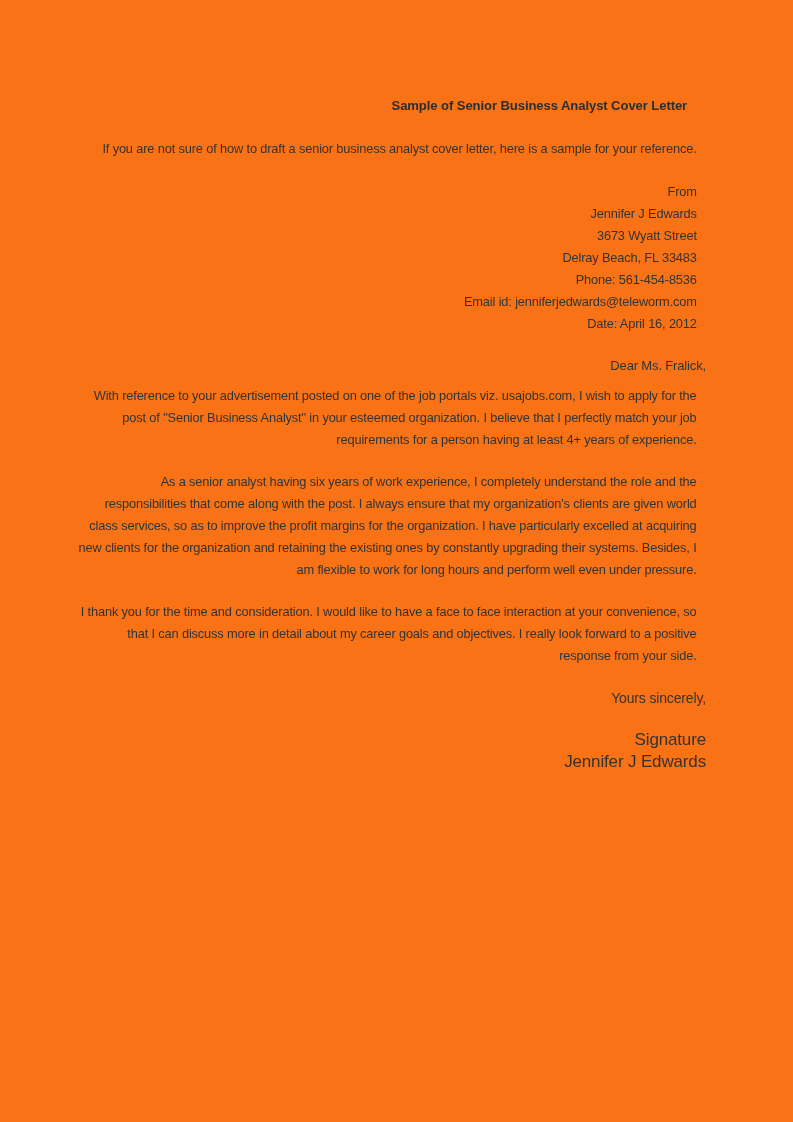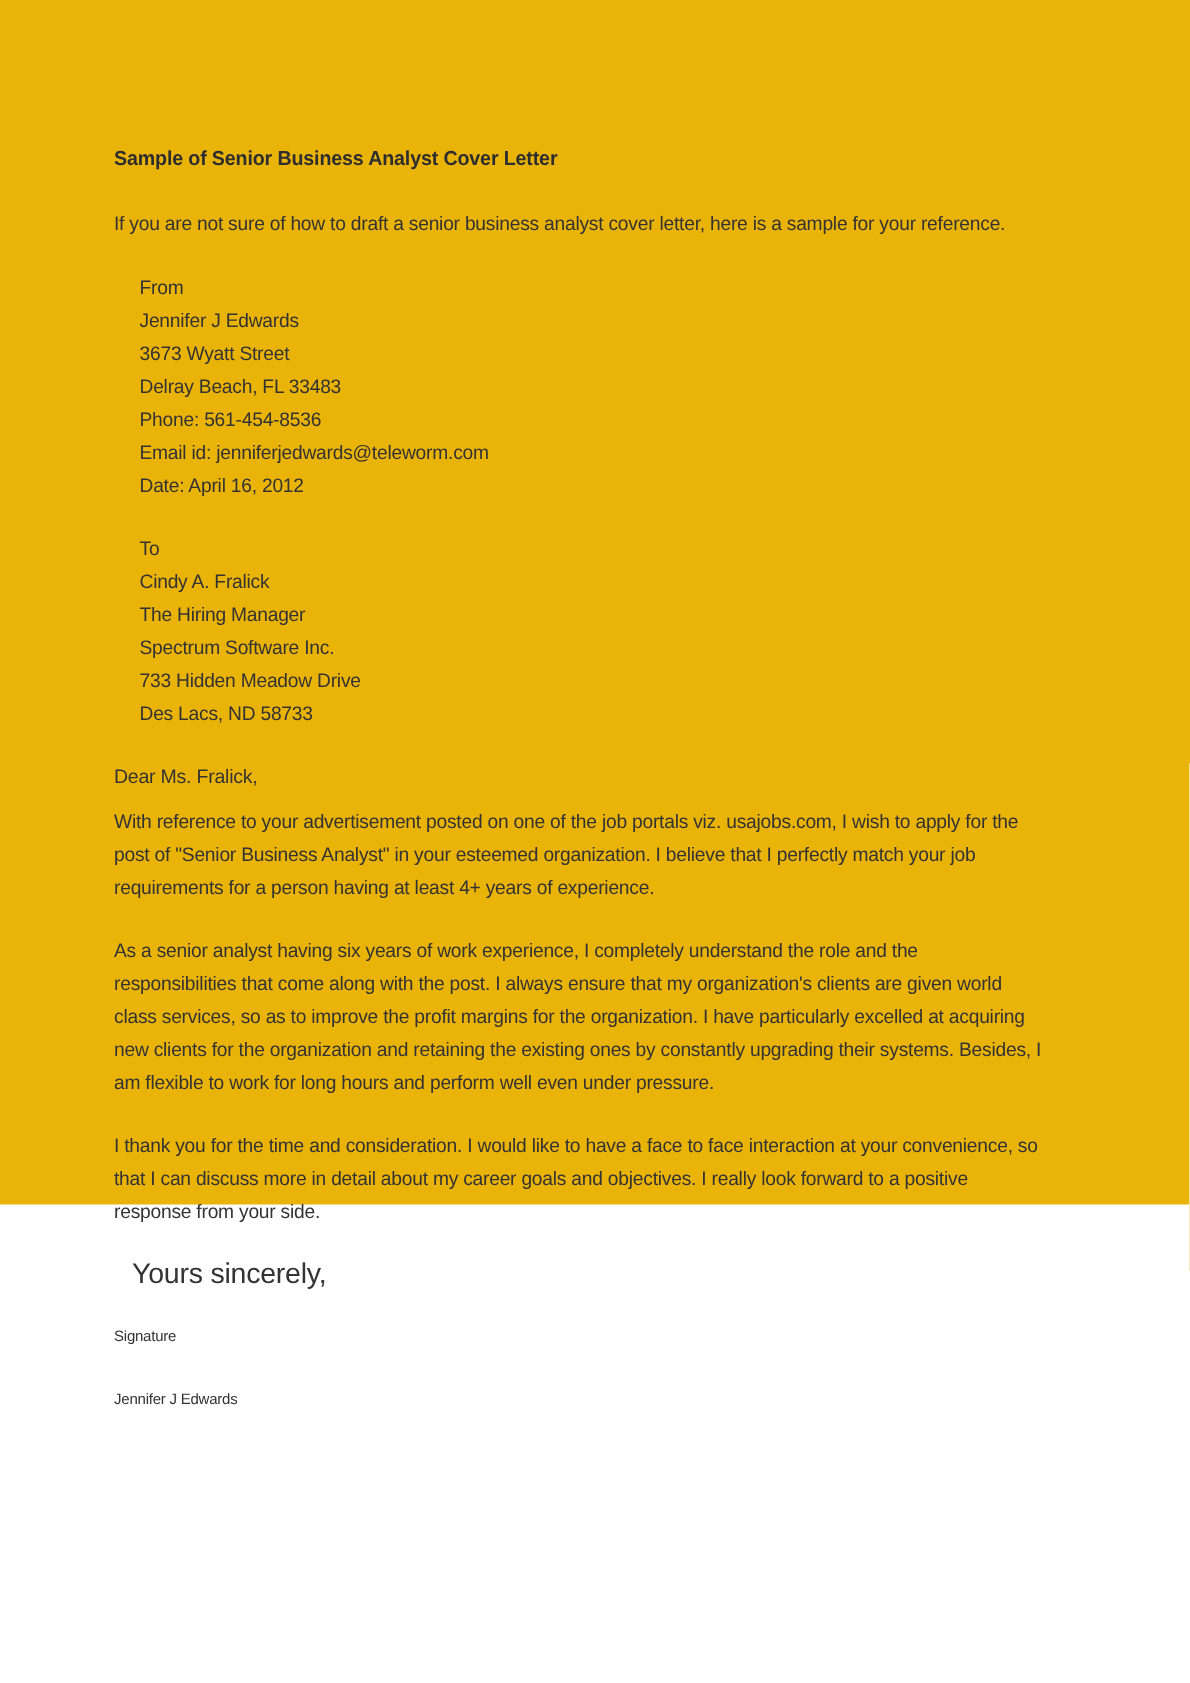--- a/index.html
+++ b/index.html
@@ -15,23 +15,24 @@
     overflow: hidden;
     font-family: "Liberation Sans", "DejaVu Sans", sans-serif;
     color: #333333;
     -webkit-font-smoothing: none;
   }
   .page {
     position: absolute;
     left: 0;
     top: 0;
     width: 793px;
-    height: 803px;
-    background: #eab308;
+    height: 1122px;
+    background: #f97316;
     box-sizing: border-box;
+    text-align: right;
   }
   .letter {
     position: absolute;
     left: 76px;
     top: 97px;
     width: 630px;
   }
   .doc-title {
     font-size: 13.5px;
     font-weight: bold;
@@ -65,32 +66,31 @@
     transform-origin: left center;
   }
   .salutation {
     font-size: 13px;
     line-height: 22px;
     color: #333333;
     margin: 0 0 8px 0;
     letter-spacing: -0.15px;
   }
   .closing {
-    font-size: 19px;
+    font-size: 14px;
     line-height: 22px;
     color: #333333;
     margin: 0 0 20px 12px;
     letter-spacing: -0.15px;
   }
   .sign-block .line {
-    font-size: 10px;
+    font-size: 17px;
     line-height: 22px;
     color: #333333;
     letter-spacing: -0.15px;
-    margin-top: 20px;
   }
   .intro {
     margin-bottom: 21px;
   }
 </style>
 </head>
 <body>
 
 <div class="page">
   <div class="letter">
@@ -102,28 +102,20 @@
     <div class="block">
       <div class="line">From</div>
       <div class="line">Jennifer J Edwards</div>
       <div class="line">3673 Wyatt Street</div>
       <div class="line">Delray Beach, FL 33483</div>
       <div class="line">Phone: 561-454-8536</div>
       <div class="line">Email id: jenniferjedwards@teleworm.com</div>
       <div class="line">Date: April 16, 2012</div>
     </div>
 
-    <div class="block">
-      <div class="line">To</div>
-      <div class="line">Cindy A. Fralick</div>
-      <div class="line">The Hiring Manager</div>
-      <div class="line">Spectrum Software Inc.</div>
-      <div class="line">733 Hidden Meadow Drive</div>
-      <div class="line">Des Lacs, ND 58733</div>
-    </div>
 
     <p class="salutation">Dear Ms. Fralick,</p>
 
     <p class="para">With reference to your advertisement posted on one of the job portals viz. usajobs.com, I wish to apply for the post of "Senior Business Analyst" in your esteemed organization. I believe that I perfectly match your job requirements for a person having at least 4+ years of experience.</p>
 
     <p class="para">As a senior analyst having six years of work experience, I completely understand the role and the responsibilities that come along with the post. I always ensure that my organization's clients are given world class services, so as to improve the profit margins for the organization. I have particularly excelled at acquiring new clients for the organization and retaining the existing ones by constantly upgrading their systems. Besides, I am flexible to work for long hours and perform well even under pressure.</p>
 
     <p class="para">I thank you for the time and consideration. I would like to have a face to face interaction at your convenience, so that I can discuss more in detail about my career goals and objectives. I really look forward to a positive response from your side.</p>
 
     <p class="closing">Yours sincerely,</p>

